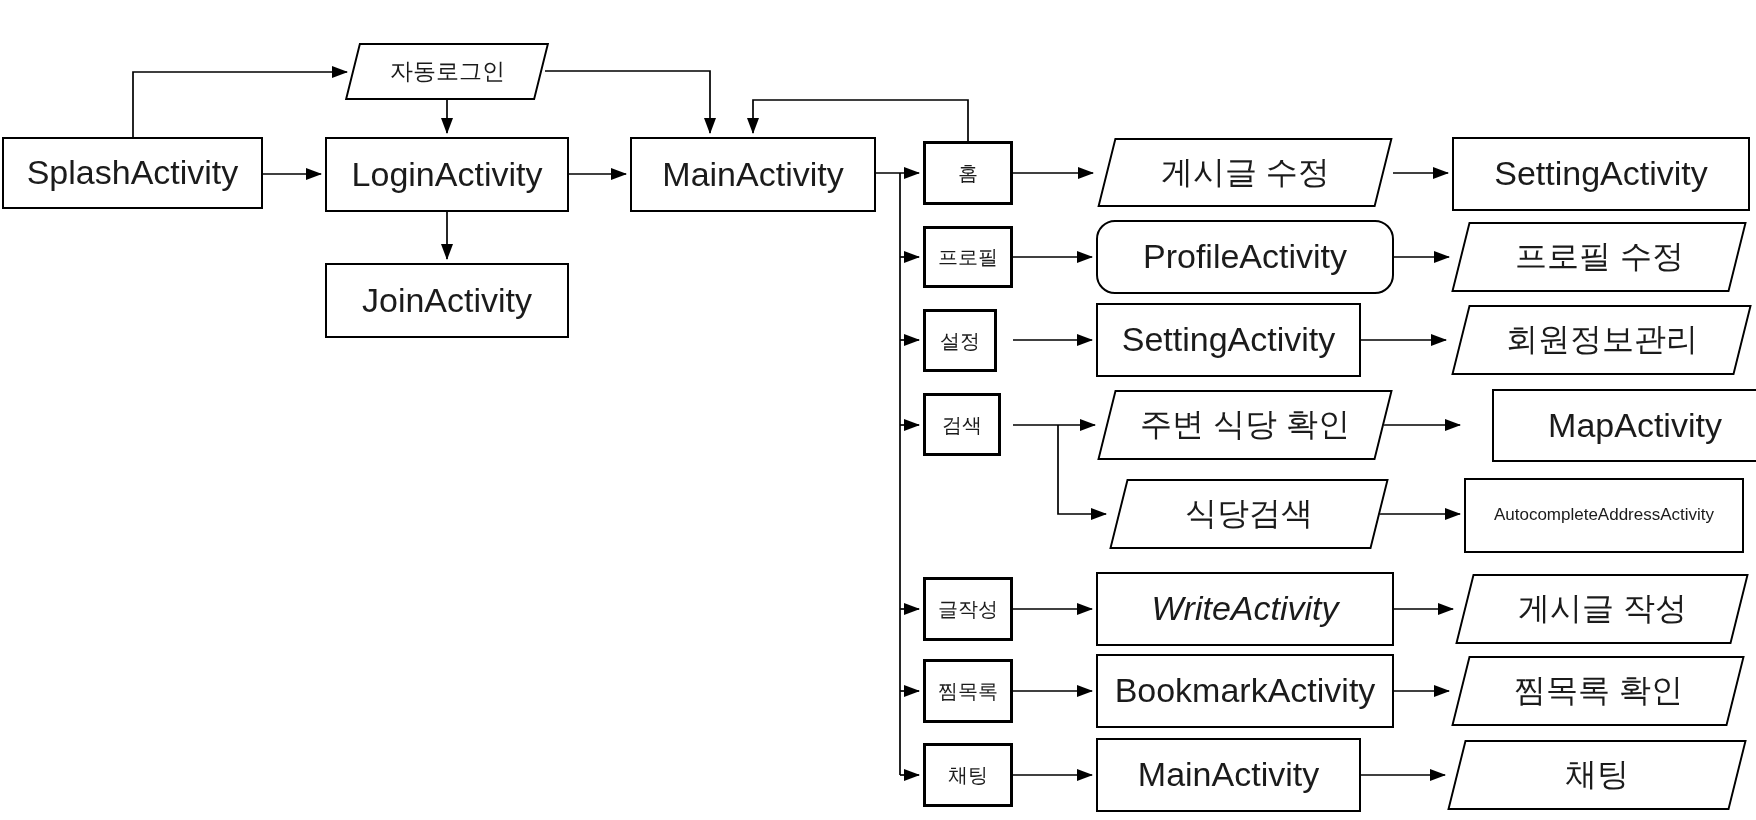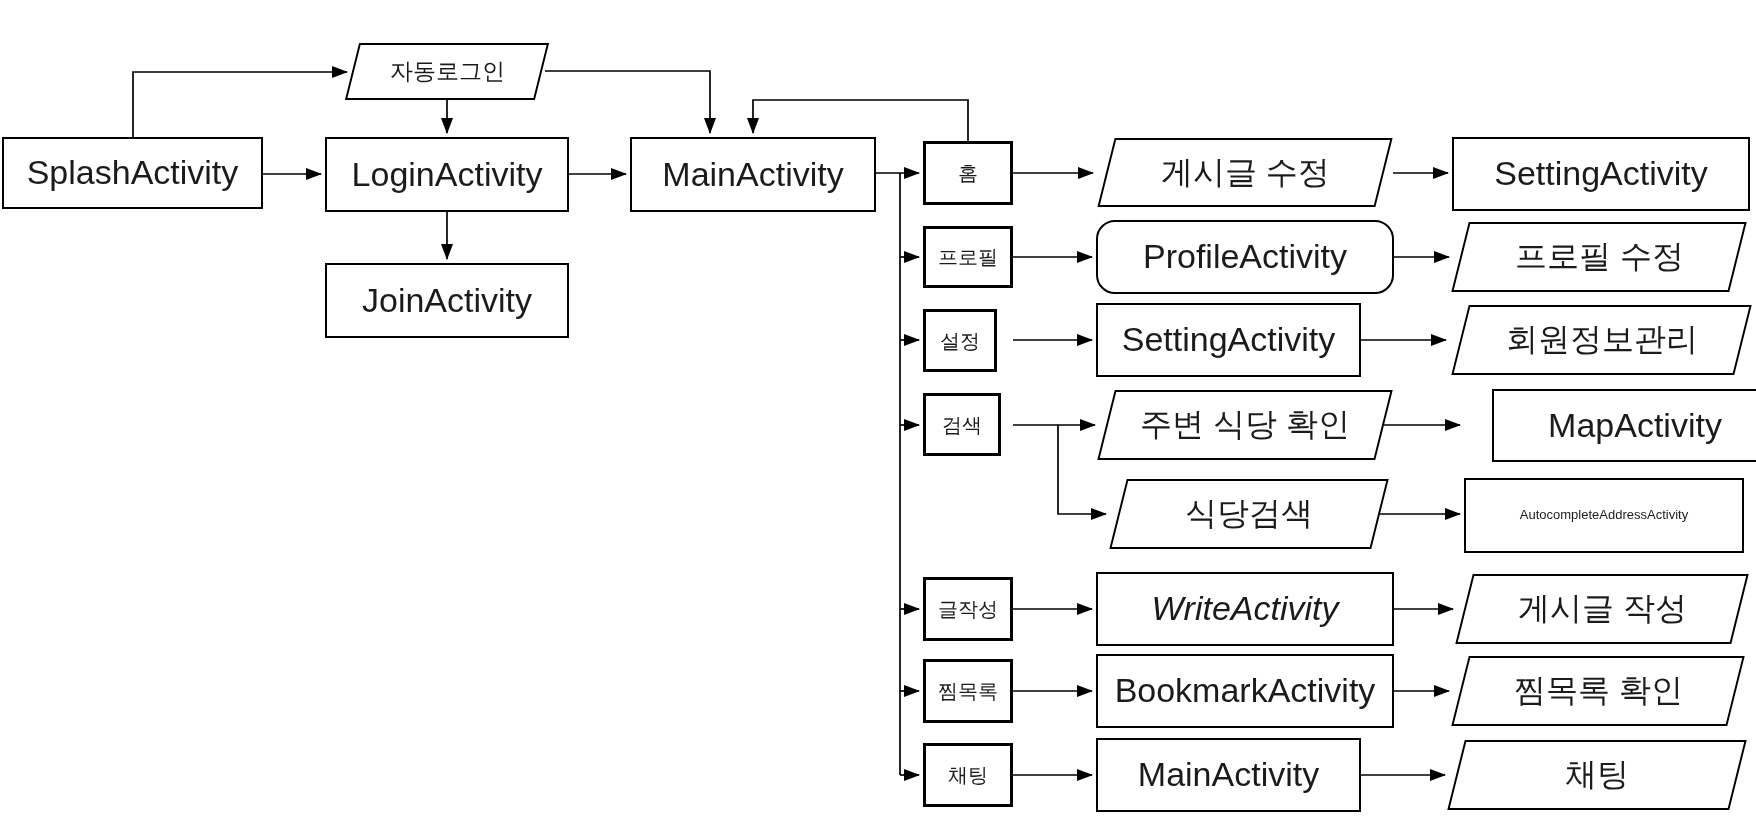--- a/index.html
+++ b/index.html
@@ -9,21 +9,21 @@
   .node{position:absolute;display:flex;align-items:center;justify-content:center;
         background:#ffffff;border:2.6px solid #000;box-sizing:border-box;
         white-space:nowrap;line-height:1.1;}
   .menu{border-width:3px;}
   .para{transform:skewX(-14deg);}
   .para .lbl{display:inline-block;transform:skewX(14deg);}
   .fs-big{font-size:34px;}
   .fs-kbig{font-size:32px;}
   .fs-menu{font-size:20px;}
   .fs-auto{font-size:23px;}
-  .fs-small{font-size:13px;}
+  .fs-small{font-size:17px;}
 </style>
 </head>
 <body>
 
 <div class="stage">
 
   <svg class="edges" viewBox="0 0 1756 820" xmlns="http://www.w3.org/2000/svg">
     <defs>
       <marker id="arw" markerUnits="userSpaceOnUse" markerWidth="16" markerHeight="12" refX="15" refY="6" orient="auto">
         <path d="M0,0 L16,6 L0,12 Z" fill="#000"></path>

